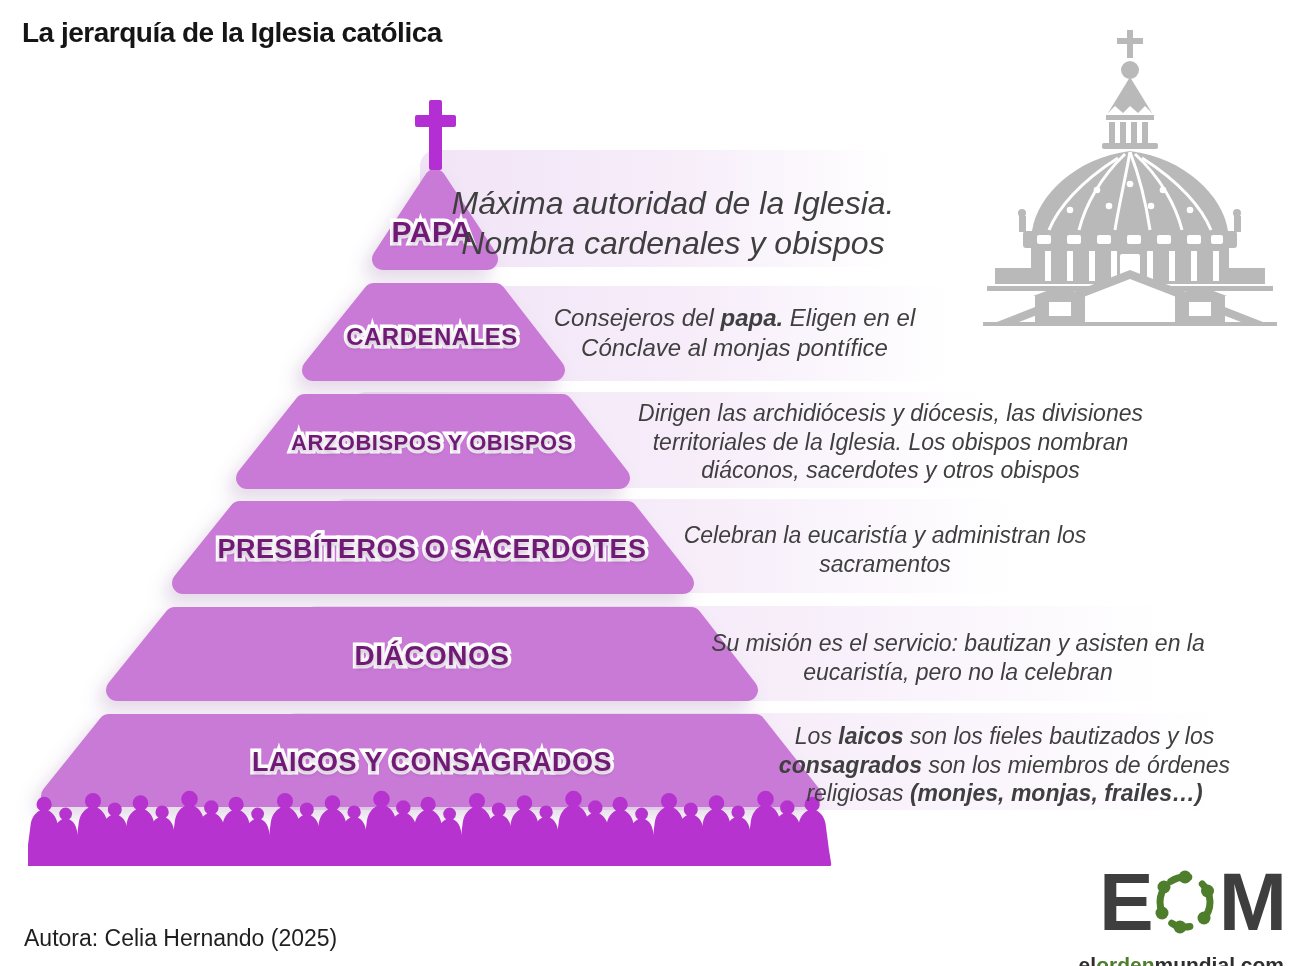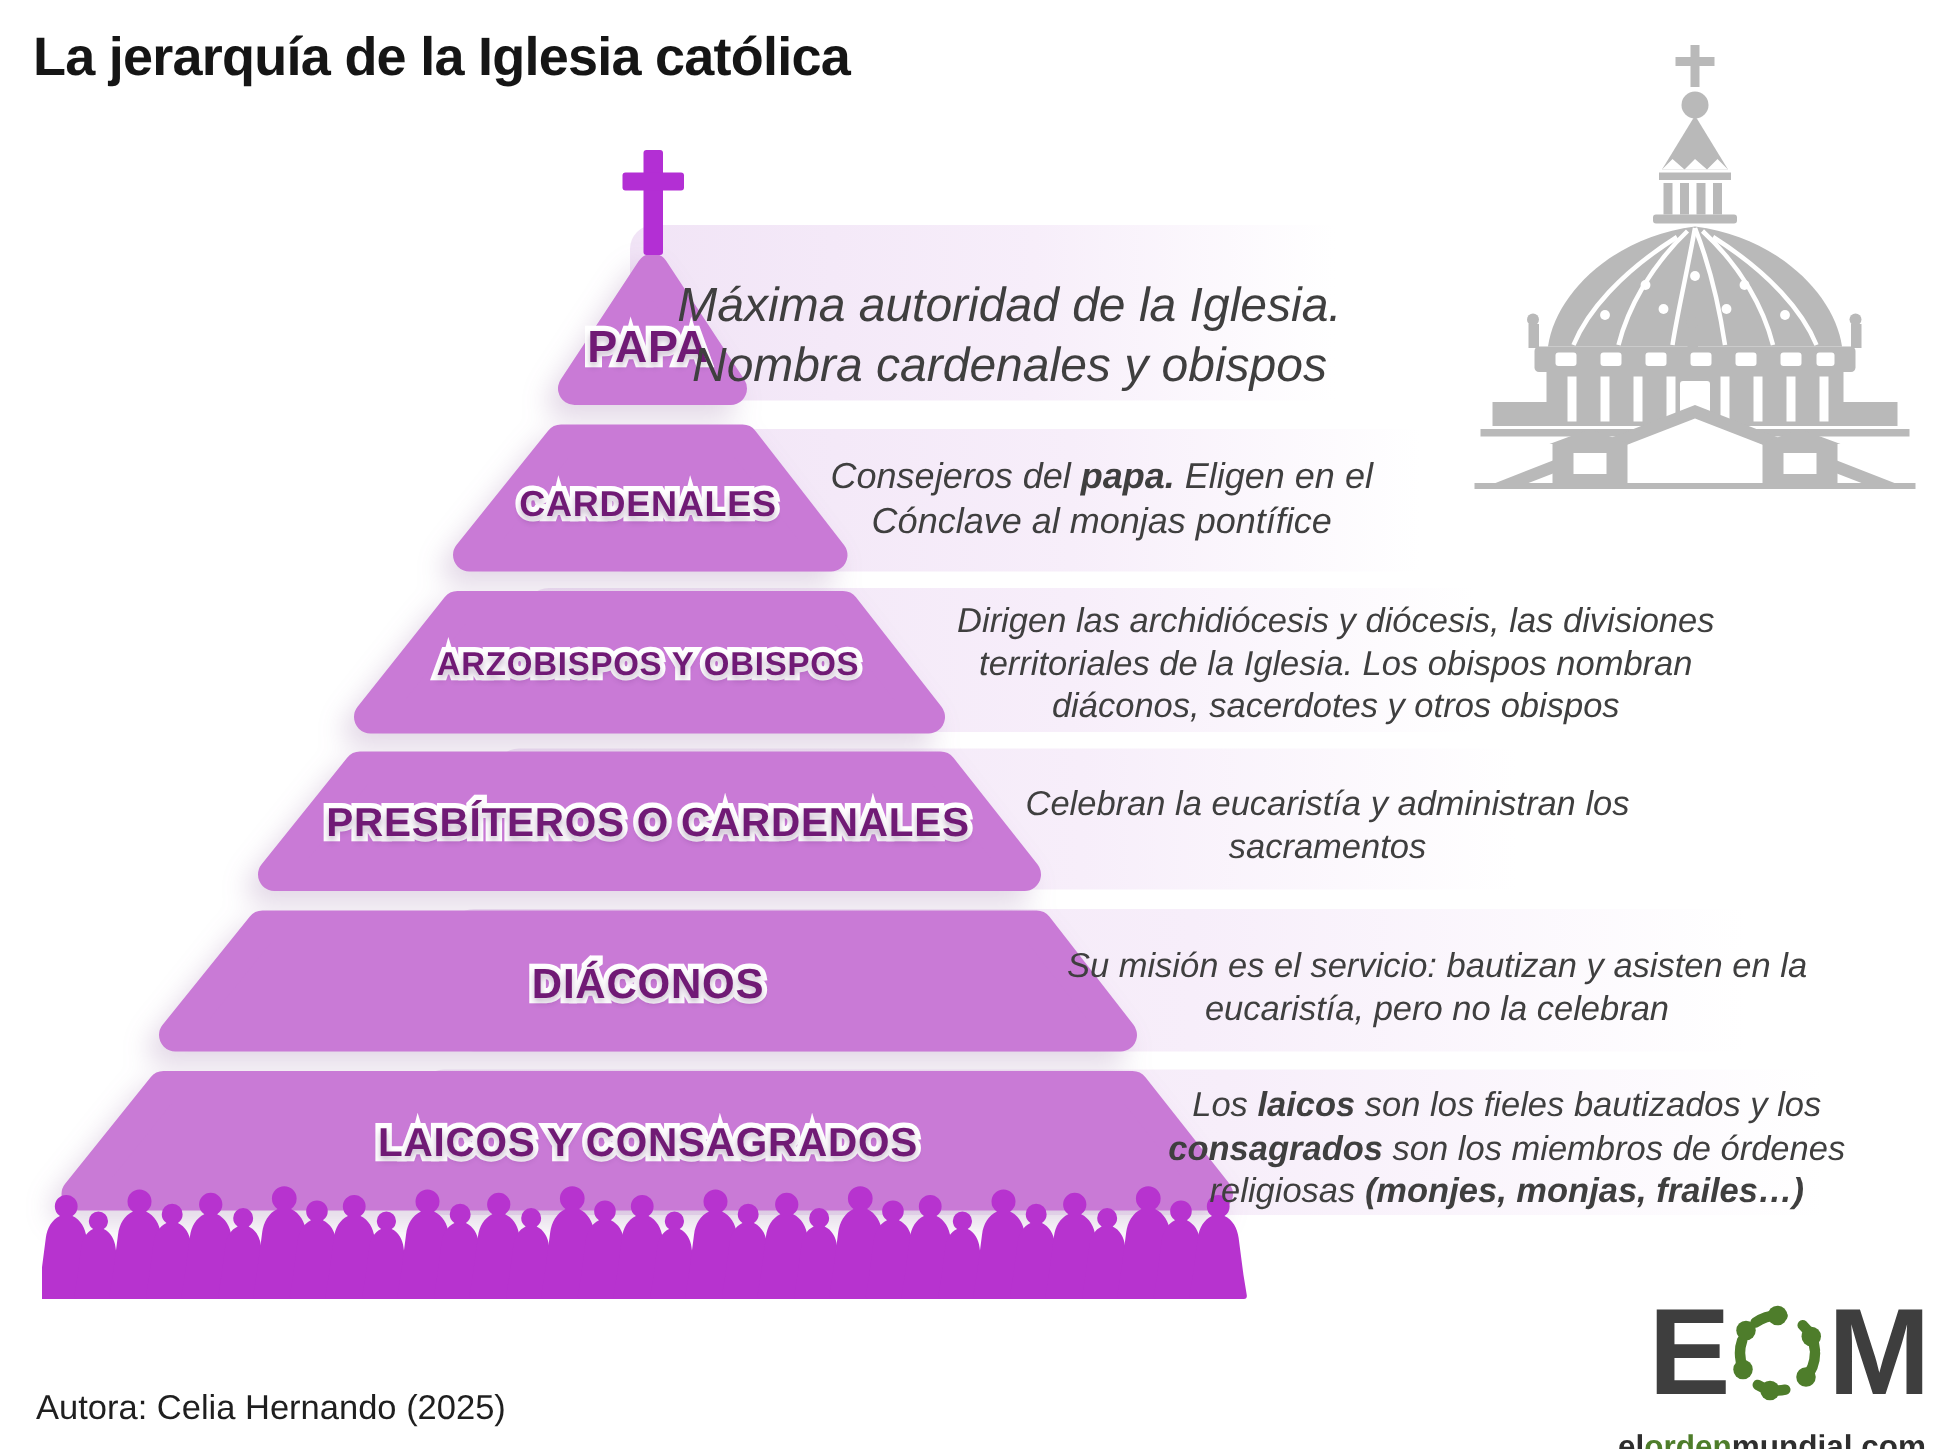--- a/index.html
+++ b/index.html
@@ -2,21 +2,21 @@
 <html><head>
 <meta charset="utf-8">
 <style>
   html,body{margin:0;padding:0;}
   body{
     width:1300px;height:966px;position:relative;overflow:hidden;
     background:#ffffff;font-family:"Liberation Sans","DejaVu Sans",sans-serif;
   }
   
   .hdr{position:absolute;left:22px;top:18px;}
-  .title{font-size:36px;font-weight:800;color:#151515;letter-spacing:-.5px;line-height:1.1;}
+  .title{font-size:28px;font-weight:800;color:#151515;letter-spacing:-.5px;line-height:1.1;}
   .subtitle{font-size:27px;font-weight:400;color:#4a4a4a;margin-top:4px;}
   
   .band{position:absolute;border-radius:16px;
         background:linear-gradient(90deg,#f1e4f6 0%,#f7eefa 55%,rgba(255,255,255,0) 96%);}
   .band1{left:420px;top:150px;width:490px;height:117px;}
   .band2{left:400px;top:286px;width:570px;height:95px;}
   .band3{left:350px;top:392px;width:660px;height:96px;}
   .band4{left:330px;top:499px;width:710px;height:94px;}
   .band5{left:300px;top:606px;width:900px;height:95px;}
   .band6{left:280px;top:713px;width:975px;height:97px;}
@@ -205,21 +205,21 @@
       <use href="#person" transform="translate(696,24.580000000000005) scale(0.83)"></use>
       <use href="#person" transform="translate(720,9.780000000000001) scale(1.03)"></use>
       <use href="#person" transform="translate(744,19.39999999999999) scale(0.9)"></use>
       <use href="#person" transform="translate(768,15.700000000000003) scale(0.95)"></use>
     </g>
 </svg>
 
 <div class="tier-label tl1">PAPA</div>
 <div class="tier-label tl2">CARDENALES</div>
 <div class="tier-label tl3">ARZOBISPOS Y OBISPOS</div>
-<div class="tier-label tl4">PRESBÍTEROS O CARDENALES</div>
+<div class="tier-label tl4">PRESBÍTEROS O SACERDOTES</div>
 <div class="tier-label tl5">DIÁCONOS</div>
 <div class="tier-label tl6">LAICOS Y CONSAGRADOS</div>
 
 <div class="desc d1"><span class="">Máxima autoridad de la Iglesia. Nombra cardenales y obispos</span></div>
 <div class="desc d2"><span class="">Consejeros del </span><span class="b ">papa.</span><span class=""> Eligen en el Cónclave al monjas pontífice</span></div>
 <div class="desc d3"><span class="">Dirigen las archidiócesis y diócesis, las divisiones territoriales de la Iglesia. Los obispos nombran diáconos, sacerdotes y otros obispos</span></div>
 <div class="desc d4"><span class="">Celebran la eucaristía y administran los sacramentos</span></div>
 <div class="desc d5"><span class="">Su misión es el servicio: bautizan y asisten en la eucaristía, pero no la celebran</span></div>
 <div class="desc d6"><span class="">Los </span><span class="b ">laicos</span><span class=""> son los fieles bautizados y los </span><span class="b ">consagrados</span><span class=""> son los miembros de órdenes religiosas </span><span class="b ">(monjes, monjas, frailes…)</span></div>
 

